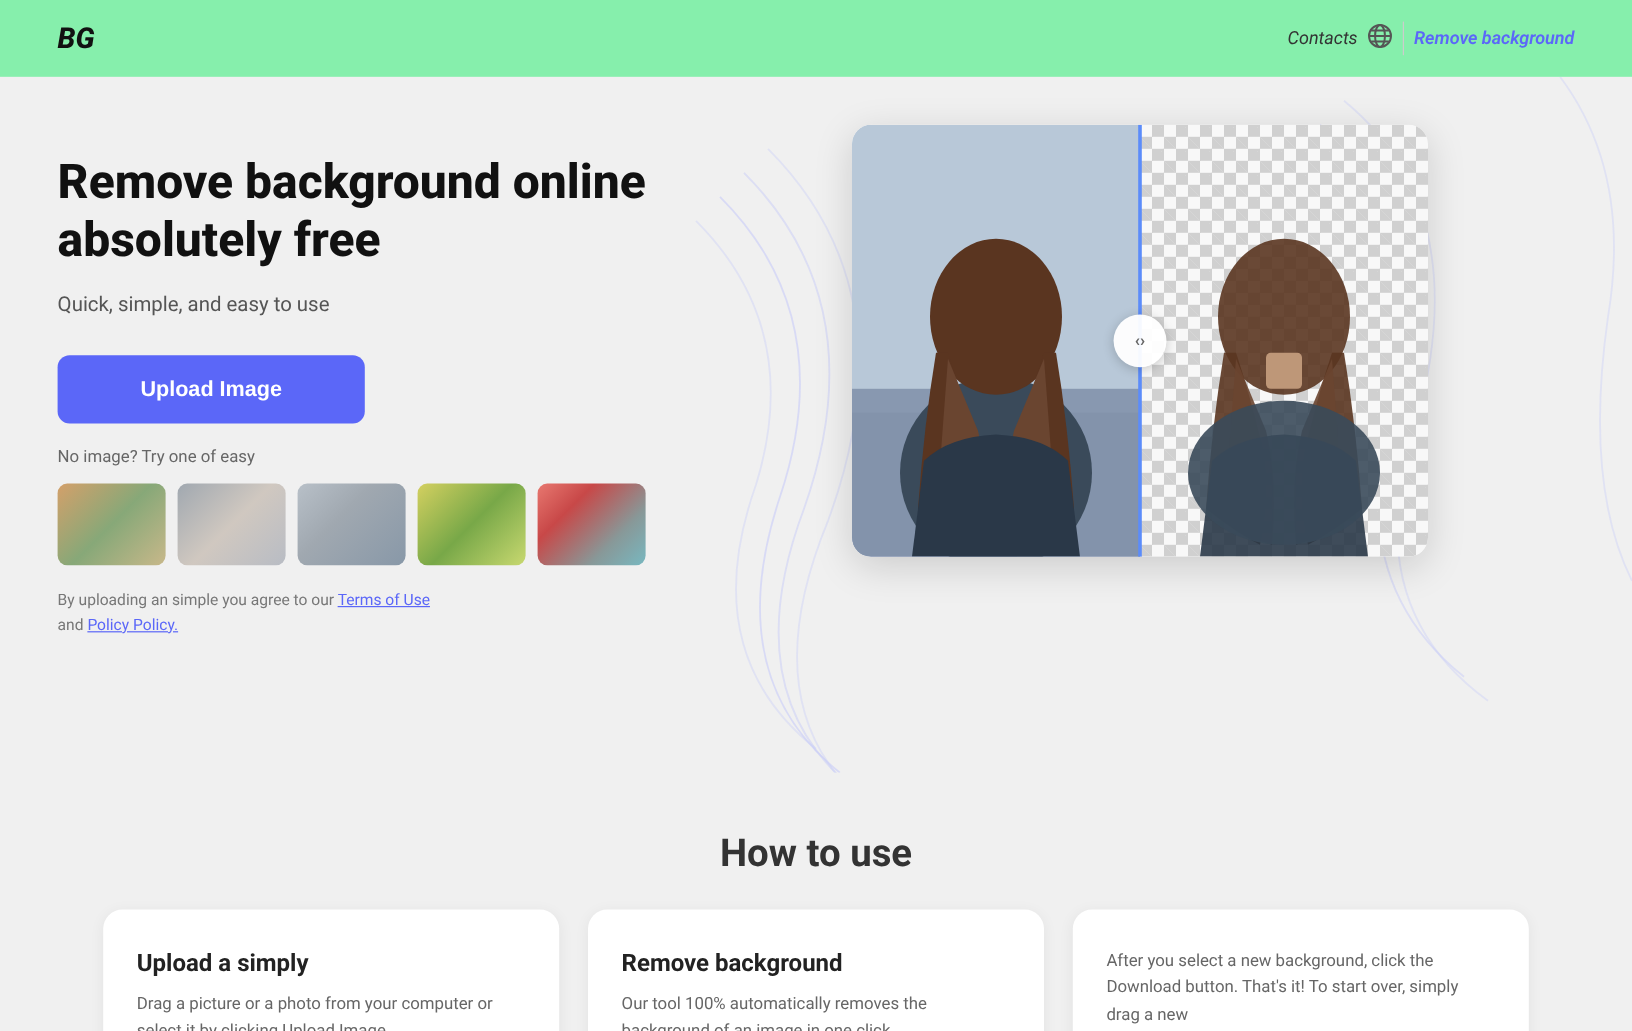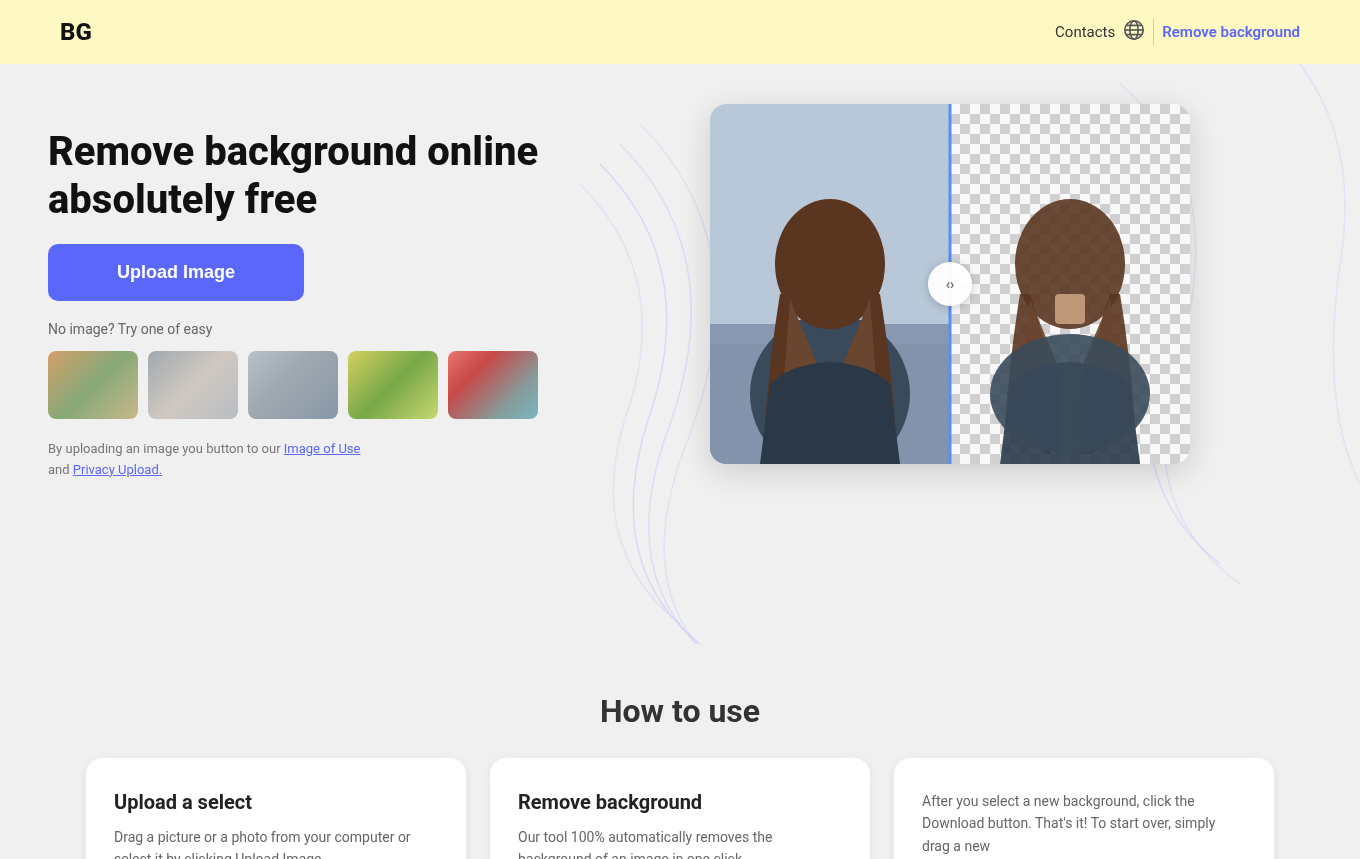--- a/index.html
+++ b/index.html
@@ -9,23 +9,24 @@
       color: #222;
       min-height: 859px;
       overflow-x: hidden;
     }
 
     
     nav {
       display: flex;
       align-items: center;
       justify-content: space-between;
-      padding: 0 60px;
+      padding: 0 48px;
       height: 64px;
-      background: #fef9c3;
+      background: #86efac;
+      font-style: italic;
     }
     .logo {
       font-size: 24px;
       font-weight: 800;
       color: #111;
     }
     .nav-right {
       display: flex;
       align-items: center;
       gap: 8px;
@@ -301,32 +302,33 @@
     <path d="M620 80 Q730 190 670 360 Q610 520 720 600" stroke="#c8ccf8" stroke-width="1.5" fill="none" opacity="0.5"></path>
     <path d="M640 60 Q760 180 690 370 Q620 540 740 620" stroke="#c8ccf8" stroke-width="1.5" fill="none" opacity="0.4"></path>
     <path d="M580 120 Q670 210 630 340 Q580 480 680 560" stroke="#c8ccf8" stroke-width="1.5" fill="none" opacity="0.4"></path>
     <path d="M1100 40 Q1200 120 1160 280 Q1120 420 1220 500" stroke="#c8ccf8" stroke-width="1.5" fill="none" opacity="0.5"></path>
     <path d="M1120 20 Q1230 110 1180 290 Q1130 440 1240 520" stroke="#c8ccf8" stroke-width="1.5" fill="none" opacity="0.4"></path>
     <path d="M1300 0 Q1360 80 1340 200 Q1320 340 1360 420" stroke="#c8ccf8" stroke-width="1.5" fill="none" opacity="0.4"></path>
   </svg>
 
   <div class="hero-left">
     <h1 class="hero-title">Remove background online absolutely free</h1>
+    <p class="hero-subtitle">Quick, simple, and easy to use</p>
     <button class="upload-btn">Upload Image</button>
     <p class="no-image-text">No image? Try one of easy</p>
     <div class="sample-images">
       <div class="sample-img sample-img-1"></div>
       <div class="sample-img sample-img-2"></div>
       <div class="sample-img sample-img-3"></div>
       <div class="sample-img sample-img-4"></div>
       <div class="sample-img sample-img-5"></div>
     </div>
     <p class="terms-text">
-      <span>By uploading an image you button to our </span><a>Image of Use</a>
-      <br><span>and </span><a>Privacy Upload.</a>
+      <span>By uploading an simple you agree to our </span><a>Terms of Use</a>
+      <br><span>and </span><a>Policy Policy.</a>
     </p>
   </div>
 
   <div class="hero-right">
     <div class="comparison-container">
 
       <div class="comparison-left">
         <div class="photo-bg">
 
           <svg class="person-overlay" viewBox="0 0 240 360" xmlns="http://www.w3.org/2000/svg">
@@ -374,21 +376,21 @@
         <span>‹›</span>
       </div>
     </div>
   </div>
 </section>
 
 <section class="how-to">
   <h2 class="how-to-title">How to use</h2>
   <div class="how-to-cards">
     <div class="how-to-card">
-      <div class="card-title">Upload a select</div>
+      <div class="card-title">Upload a simply</div>
       <div class="card-desc">Drag a picture or a photo from your computer or select it by clicking Upload Image.</div>
     </div>
     <div class="how-to-card">
       <div class="card-title">Remove background</div>
       <div class="card-desc">Our tool 100% automatically removes the background of an image in one click.</div>
     </div>
     <div class="how-to-card">
       <div class="card-desc">After you select a new background, click the Download button. That's it! To start over, simply drag a new</div>
     </div>
   </div>

